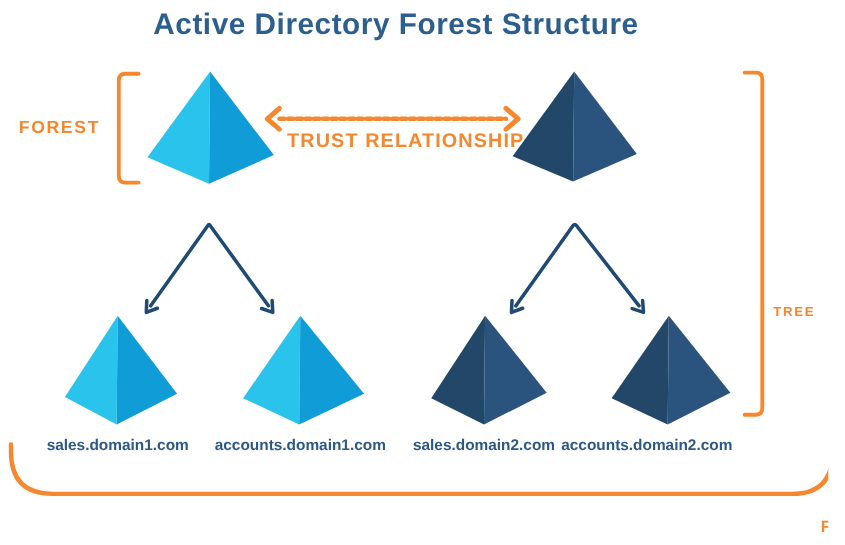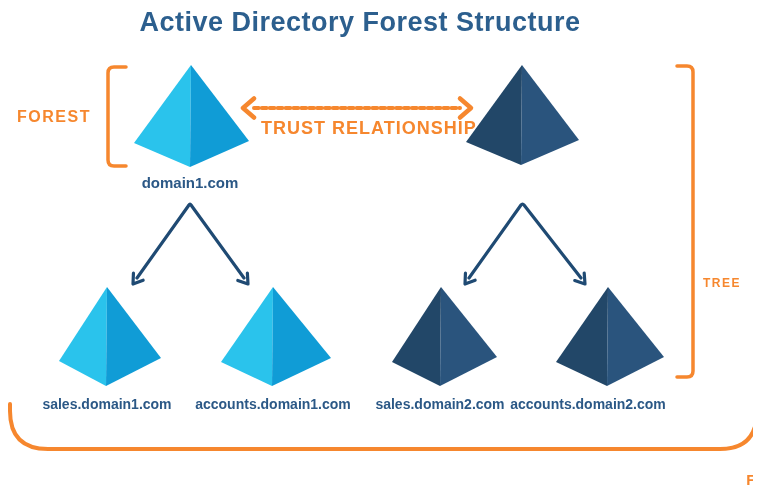--- a/index.html
+++ b/index.html
@@ -114,21 +114,20 @@
   <div class="lbl title">Active Directory Forest Structure</div>
 
   <div class="lbl lbl-domain">FOREST</div>
 
   <div class="lbl lbl-trust">TRUST RELATIONSHIP</div>
 
   <div class="lbl lbl-tree">TREE</div>
 
   <div class="lbl lbl-forest">FOREST</div>
 
-  <div class="lbl domain-label root1">domain1.com</div>
 
 
   <div class="lbl child-label c1">sales.domain1.com</div>
 
   <div class="lbl child-label c2">accounts.domain1.com</div>
 
   <div class="lbl child-label c3">sales.domain2.com</div>
 
   <div class="lbl child-label c4">accounts.domain2.com</div>
 </div>

